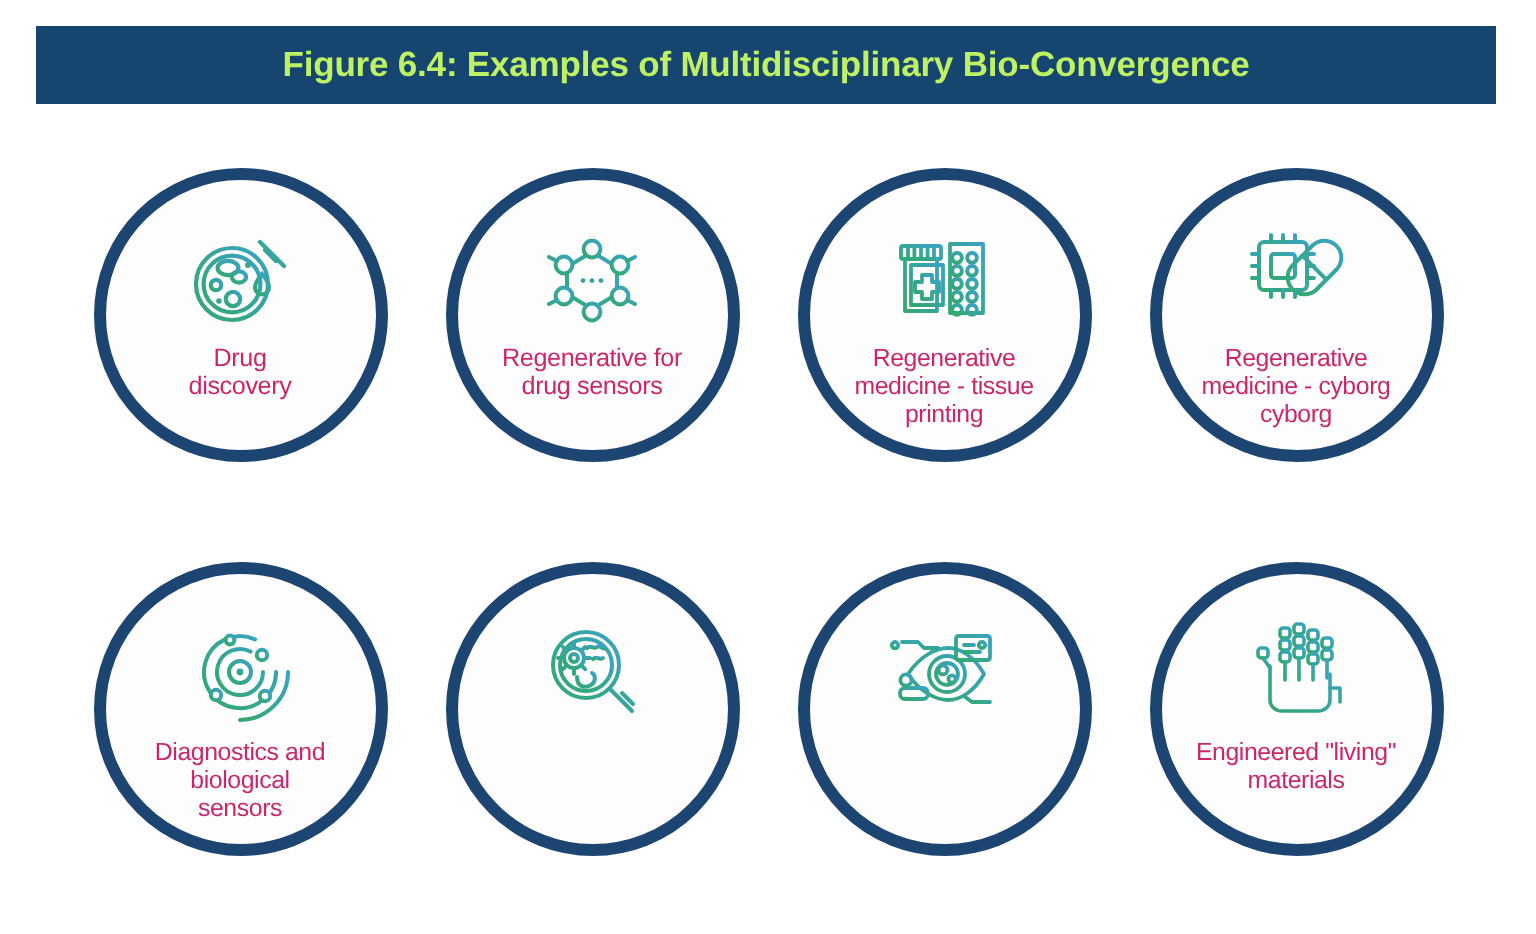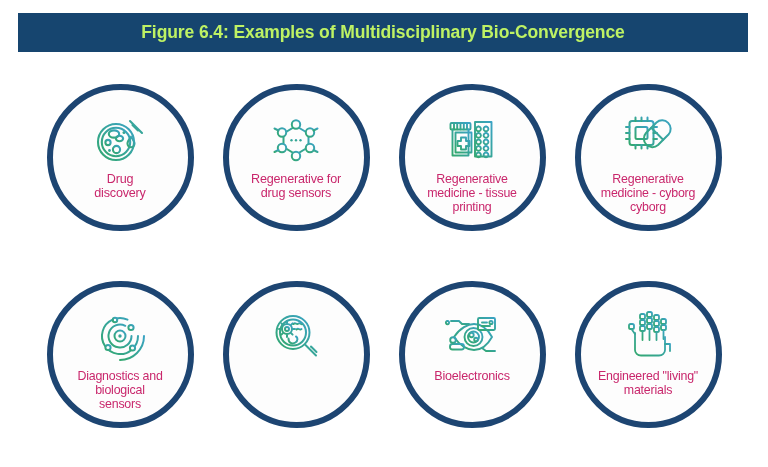--- a/index.html
+++ b/index.html
@@ -340,21 +340,20 @@
                 <rect x="8" y="38" width="14" height="5.5" rx="2.5"></rect>
                 <circle cx="11" cy="34" r="2.8"></circle>
                 <path d="M25 41 L29 41"></path>
                 <path d="M25.5 45 L28 45"></path>
 
                 <path d="M40 42 L44 45 L53 45"></path>
                 <path d="M46 40 L50 40"></path>
               </g>
             </svg>
           </div>
-          <div class="caption"><span>Bioelectronics</span></div>
         </div>
       </div>
 
       <div class="cell">
         <div class="circle">
           <div class="icon-box">
             <svg width="60" height="60" viewBox="0 0 60 60" fill="none">
               <defs>
                 <linearGradient id="g8" x1="0" y1="1" x2="1" y2="0">
                   <stop offset="0" stop-color="#33a86f"></stop>

